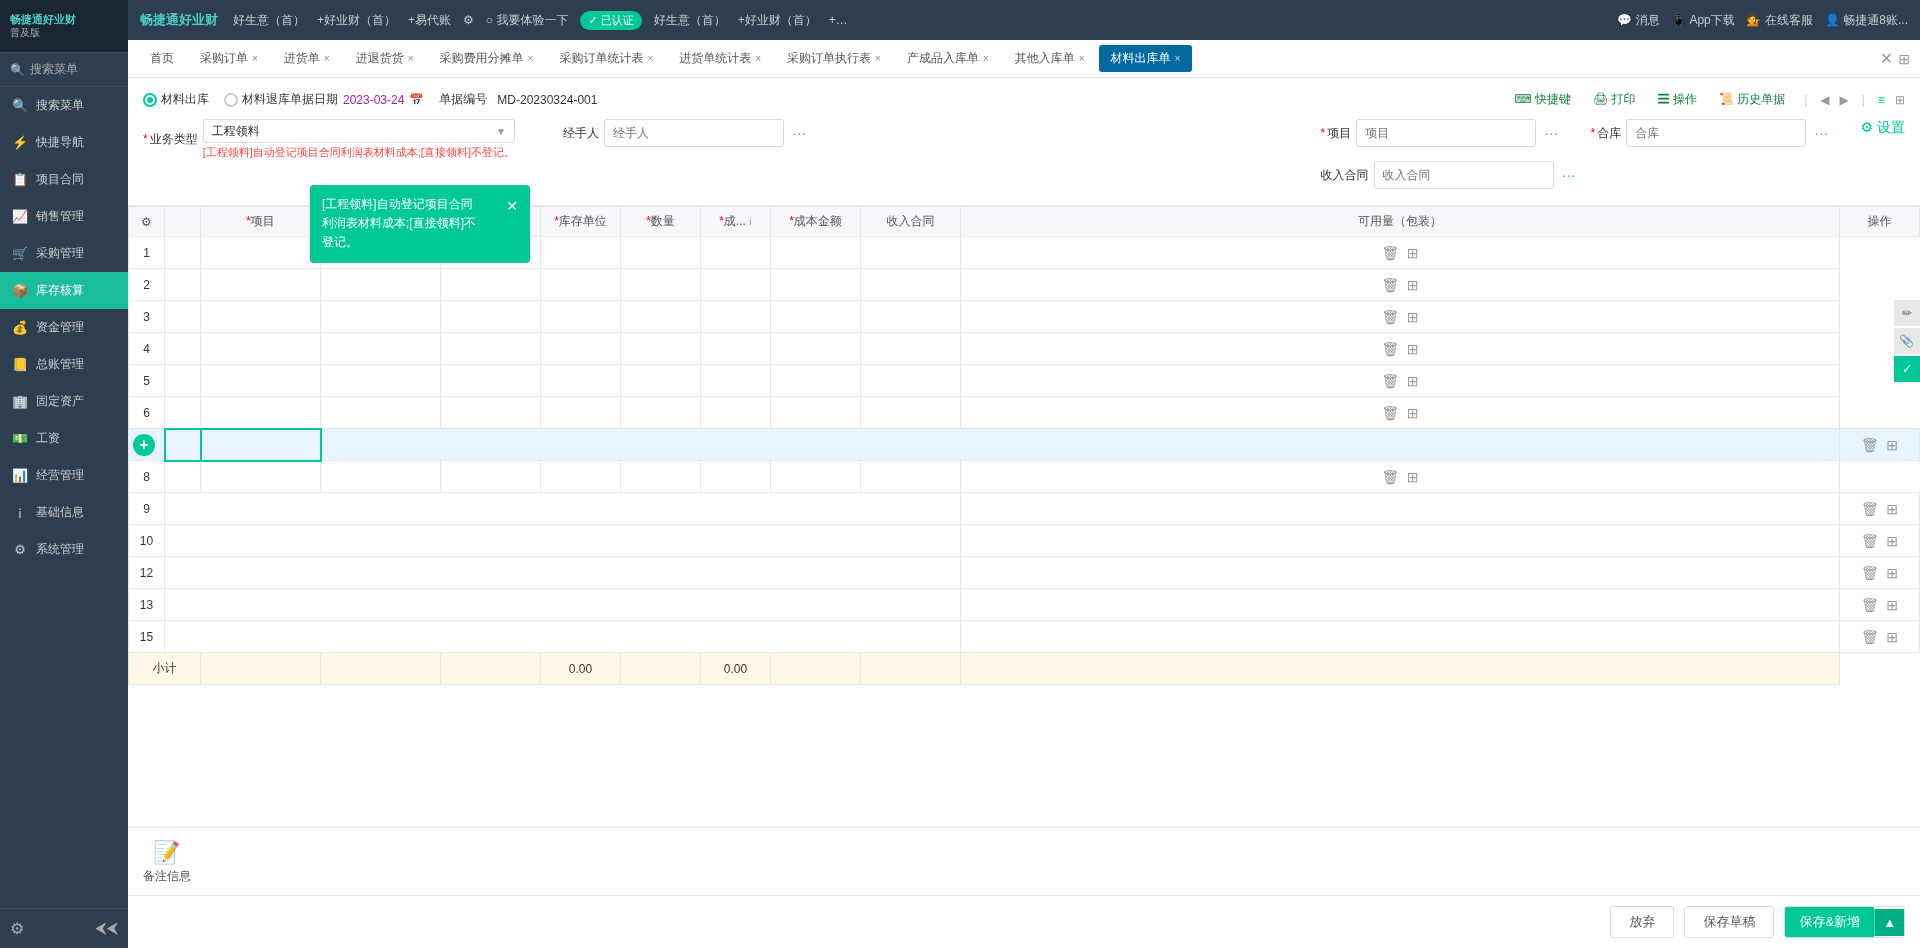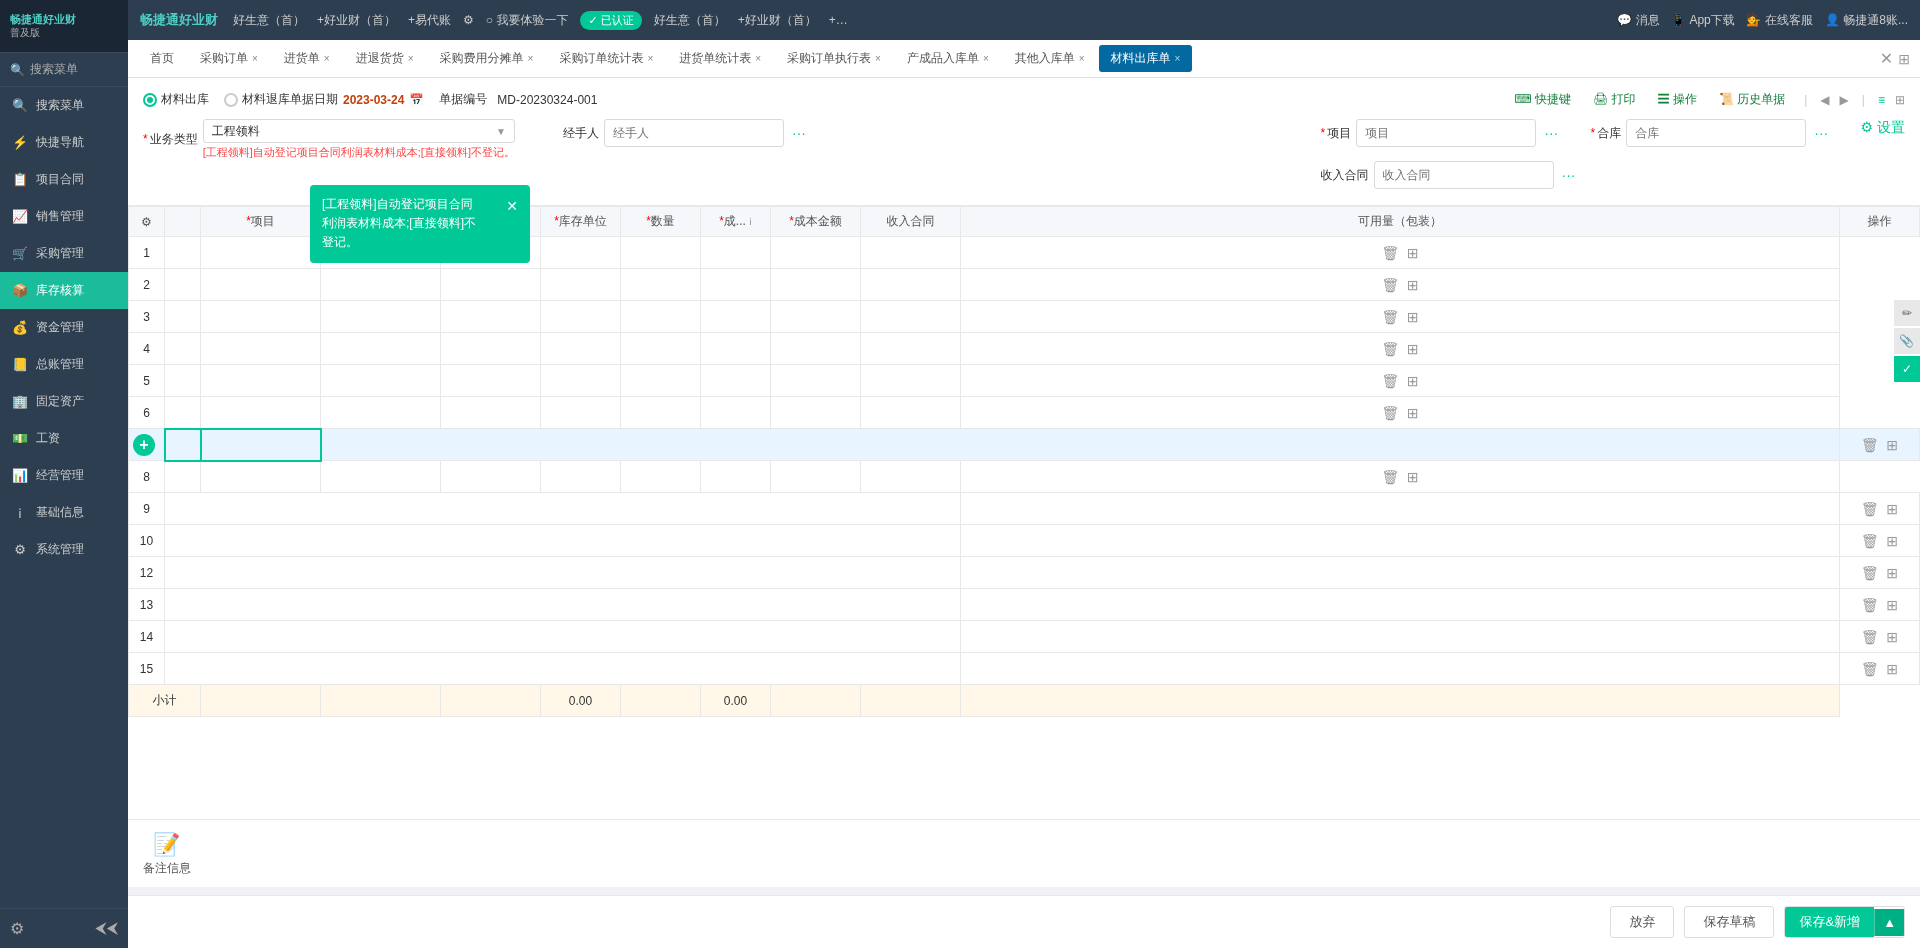--- a/index.html
+++ b/index.html
@@ -37,21 +37,21 @@
 
     
     .form-area { background: #fff; padding: 10px 15px; border-bottom: 1px solid #e8e8e8; flex-shrink: 0; }
     .form-toolbar { display: flex; align-items: center; justify-content: space-between; margin-bottom: 8px; }
     .radio-group { display: flex; align-items: center; gap: 15px; }
     .radio-item { display: flex; align-items: center; gap: 4px; cursor: pointer; font-size: 12px; color: #333; }
     .radio-dot { width: 14px; height: 14px; border-radius: 50%; border: 2px solid #ccc; display: flex; align-items: center; justify-content: center; }
     .radio-dot.checked { border-color: #00c896; }
     .radio-dot.checked::after { content: ''; width: 6px; height: 6px; background: #00c896; border-radius: 50%; }
     .date-field { display: flex; align-items: center; gap: 5px; font-size: 12px; color: #333; }
-    .date-value { color: #c2410c; font-weight: 700; }
+    .date-value { color: #a21caf; font-weight: 400; }
     .doc-field { display: flex; align-items: center; gap: 5px; font-size: 12px; color: #333; }
     .toolbar-actions { display: flex; align-items: center; gap: 10px; }
     .action-btn { display: flex; align-items: center; gap: 3px; font-size: 12px; color: #15803d; cursor: pointer; padding: 3px 6px; }
 
     .form-row { display: flex; align-items: flex-start; gap: 20px; margin-bottom: 6px; flex-wrap: wrap; }
     .form-field { display: flex; align-items: center; gap: 5px; min-width: 250px; }
     .form-field.wide { min-width: 400px; }
     .field-label { color: #333; font-size: 12px; white-space: nowrap; }
     .field-label.required::before { content: '*'; color: red; margin-right: 2px; }
     .field-input { border: 1px solid #d9d9d9; border-radius: 3px; padding: 4px 8px; font-size: 12px; color: #333; min-width: 180px; height: 28px; outline: none; }
@@ -75,21 +75,21 @@
     .col-actions .icon-btn { cursor: pointer; color: #999; font-size: 14px; margin: 0 2px; }
     .subtotal-row td { background: #fff8e8; font-size: 12px; font-weight: 500; color: #333; text-align: center; }
     .add-row-btn { display: flex; align-items: center; justify-content: center; width: 22px; height: 22px; background: #00c896; color: white; border-radius: 50%; cursor: pointer; font-size: 16px; font-weight: bold; }
 
     
     .bottom-notes { background: #fff; padding: 10px 15px; border-top: 1px solid #e8e8e8; display: flex; align-items: flex-start; gap: 10px; min-height: 60px; }
     .notes-icon { color: #00c896; font-size: 22px; margin-top: 2px; }
     .notes-label { font-size: 12px; color: #555; }
     .notes-input { flex: 1; border: none; outline: none; font-size: 12px; color: #999; padding: 4px 0; resize: none; background: transparent; }
 
-    .footer-bar { background: #fff; border-top: 1px solid #e8e8e8; padding: 10px 15px; display: flex; justify-content: flex-end; gap: 10px; flex-shrink: 0; margin-top: 8px; }
+    .footer-bar { background: #fff; border-top: 1px solid #e8e8e8; padding: 10px 15px; display: flex; justify-content: flex-end; gap: 10px; flex-shrink: 0; }
     .footer-btn { padding: 6px 18px; border-radius: 3px; font-size: 13px; cursor: pointer; border: 1px solid #ddd; background: white; color: #555; }
     .footer-btn.split { display: flex; align-items: center; gap: 0; padding: 0; overflow: hidden; }
     .footer-btn.split .main-part { padding: 6px 14px; background: #00c896; color: white; }
     .footer-btn.split .arrow-part { padding: 6px 8px; background: #00b085; color: white; border-left: 1px solid rgba(255,255,255,0.3); }
     .right-panel-btn { width: 26px; height: 26px; background: #e8e8e8; display: flex; align-items: center; justify-content: center; cursor: pointer; font-size: 12px; color: #666; }
     .right-panel-btn.green { background: #00c896; color: white; }
 
     
     ::-webkit-scrollbar { width: 6px; height: 6px; }
     ::-webkit-scrollbar-track { background: #f1f1f1; }
@@ -485,29 +485,20 @@
           <tr>
             <td class="row-num">13</td>
             <td colspan="9"></td>
             <td></td>
             <td class="col-actions">
               <span class="icon-btn">🗑</span>
               <span class="icon-btn">⊞</span>
             </td>
           </tr>
           <tr>
-            <td class="row-num">14</td>
-            <td colspan="9"></td>
-            <td></td>
-            <td class="col-actions">
-              <span class="icon-btn">🗑</span>
-              <span class="icon-btn">⊞</span>
-            </td>
-          </tr>
-          <tr>
             <td class="row-num">15</td>
             <td colspan="9"></td>
             <td></td>
             <td class="col-actions">
               <span class="icon-btn">🗑</span>
               <span class="icon-btn">⊞</span>
             </td>
           </tr>
 
           <tr class="subtotal-row">

